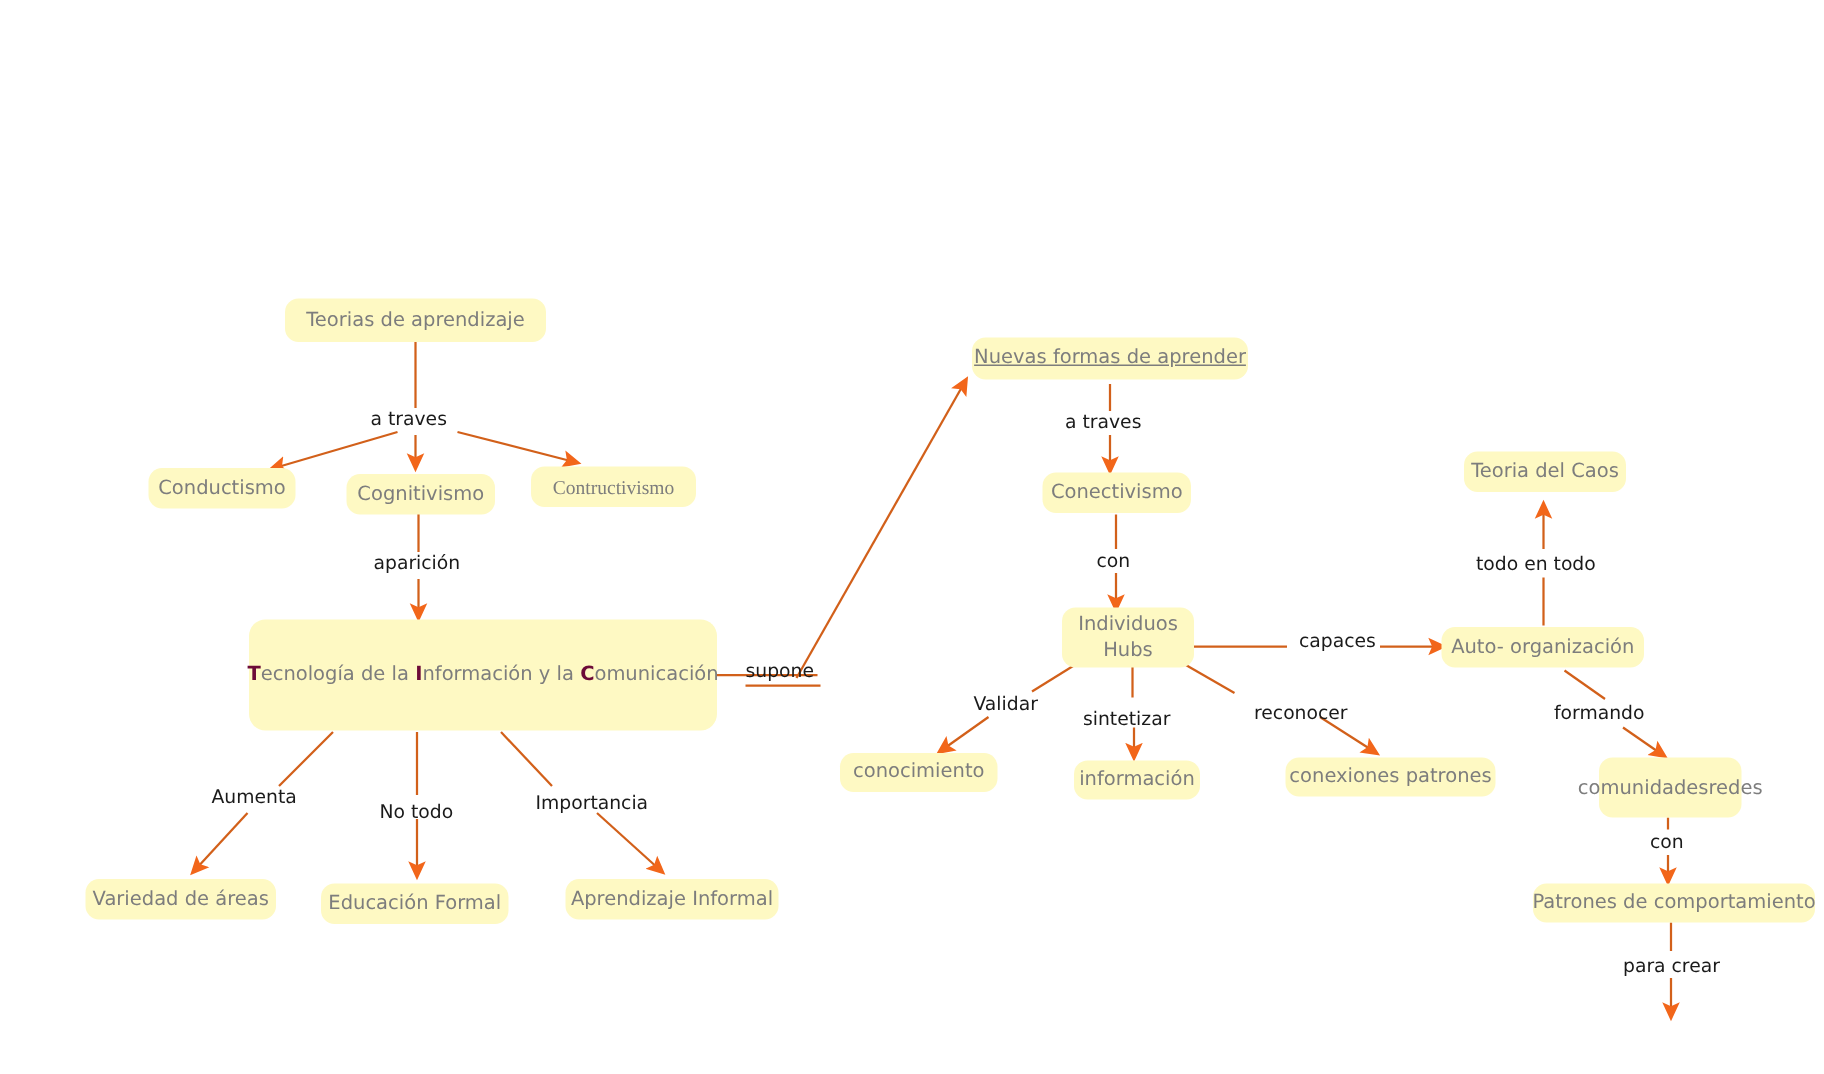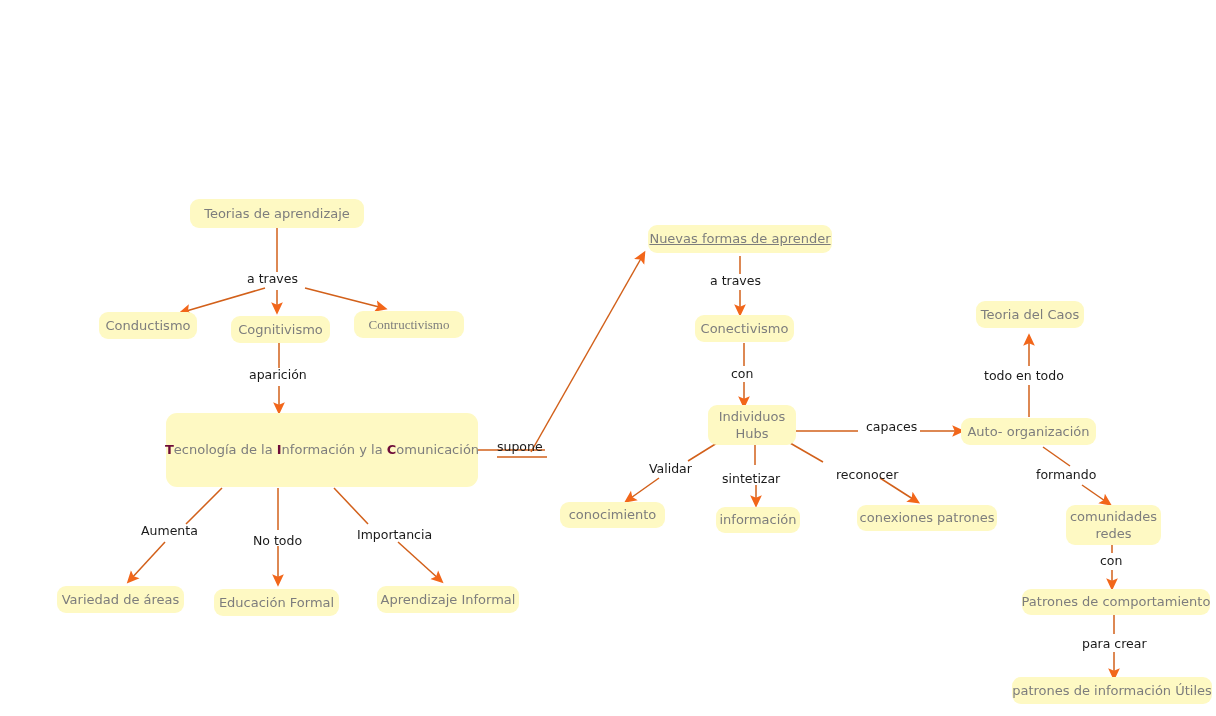--- a/index.html
+++ b/index.html
@@ -299,32 +299,29 @@
   </div>
 
   <div class="node" style="left:976px;top:301px;width:108px;height:27px;">
     <span>Teoria del Caos</span>
   </div>
 
   <div class="node" style="left:961px;top:418px;width:135px;height:27px;">
     <span>Auto- organización</span>
   </div>
 
-  <div class="node two-line" style="left:1066px;top:505px;width:95px;height:40px;flex-direction:column;">
+  <div class="node two-line" style="left:1066px;top:505px;width:95px;height:40px;flex-direction:row;">
     <span>comunidades</span>
     <span>redes</span>
   </div>
 
   <div class="node" style="left:1022px;top:589px;width:188px;height:26px;">
     <span>Patrones de comportamiento</span>
   </div>
 
-  <div class="node" style="left:1012px;top:677px;width:200px;height:27px;">
-    <span>patrones de información Útiles</span>
-  </div>
 
   <div class="elabel" style="left:247px;top:272px;">a traves</div>
   <div class="elabel" style="left:249px;top:368px;">aparición</div>
   <div class="elabel" style="left:141px;top:524px;">Aumenta</div>
   <div class="elabel" style="left:253px;top:534px;">No todo</div>
   <div class="elabel" style="left:357px;top:528px;">Importancia</div>
   <div class="elabel" style="left:497px;top:440px;">supone</div>
   <div class="elabel" style="left:710px;top:274px;">a traves</div>
   <div class="elabel" style="left:731px;top:367px;">con</div>
   <div class="elabel" style="left:649px;top:462px;">Validar</div>

